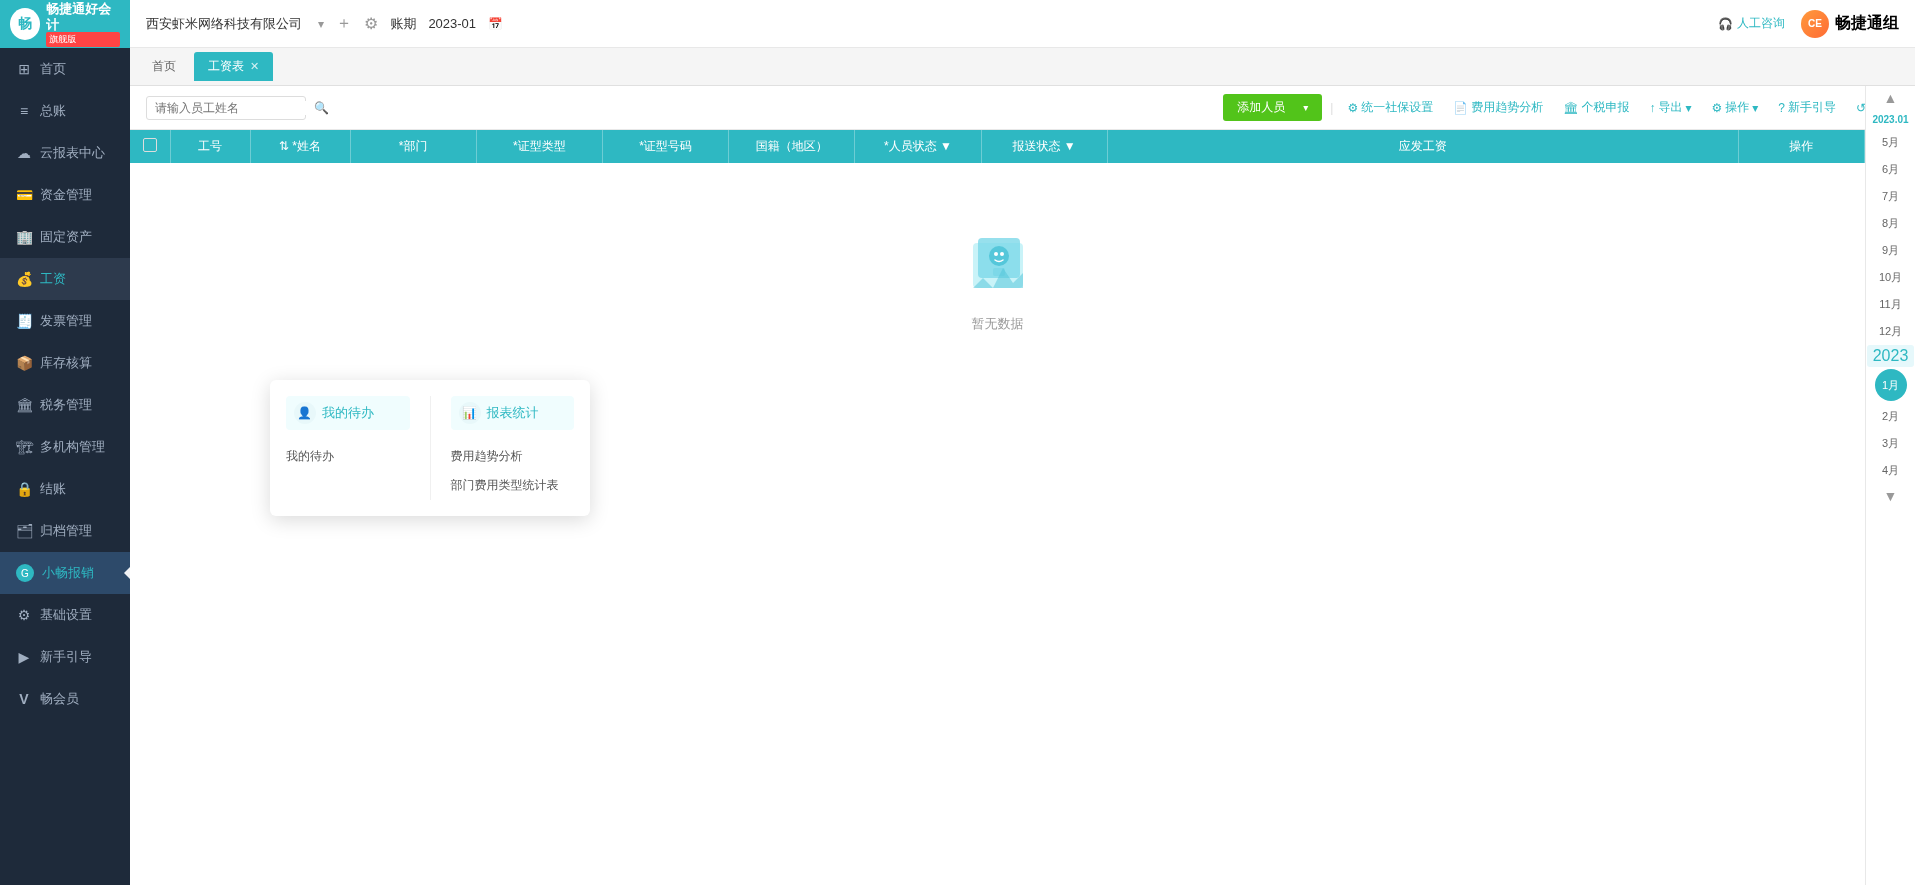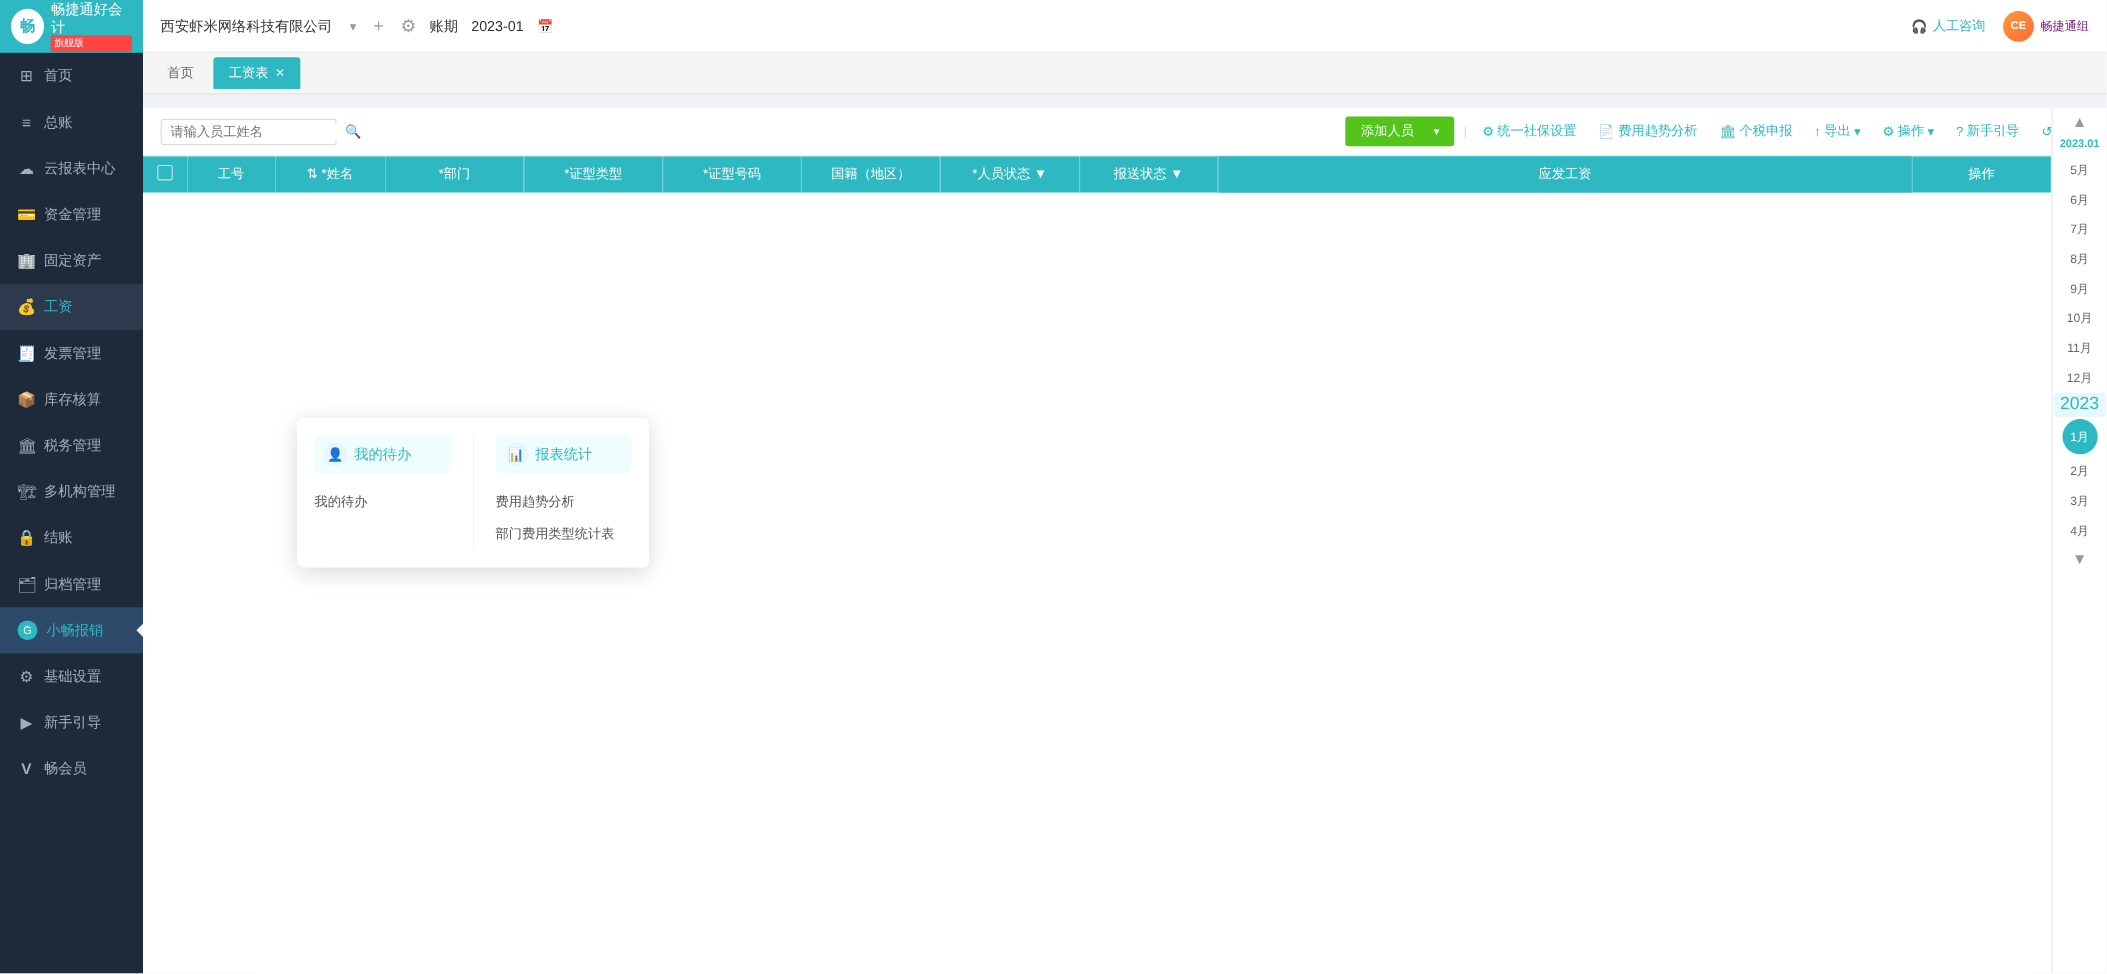--- a/index.html
+++ b/index.html
@@ -2,21 +2,21 @@
 <html><head>
   <meta charset="utf-8">
   <style>
     * { margin: 0; padding: 0; box-sizing: border-box; }
     body { font-family: 'Microsoft YaHei', Arial, sans-serif; font-size: 12px; background: #f0f2f5; width: 1915px; height: 885px; overflow: hidden; display: flex; }
 
     
     .sidebar { width: 130px; background: #1e2a3a; display: flex; flex-direction: column; height: 885px; flex-shrink: 0; }
     .sidebar-logo { background: #2eb8c2; padding: 8px 10px; display: flex; align-items: center; gap: 6px; height: 48px; }
     .sidebar-logo-icon { width: 32px; height: 32px; background: white; border-radius: 50%; display: flex; align-items: center; justify-content: center; color: #2eb8c2; font-weight: bold; font-size: 14px; }
-    .sidebar-logo-text { color: white; font-size: 13px; font-weight: normal; line-height: 1.2; }
+    .sidebar-logo-text { color: white; font-size: 13px; font-weight: bold; line-height: 1.2; }
     .sidebar-logo-badge { background: #ff4444; color: white; font-size: 9px; padding: 1px 3px; border-radius: 2px; }
     .sidebar-nav { flex: 1; overflow-y: auto; }
     .sidebar-item { display: flex; align-items: center; gap: 8px; padding: 12px 16px; color: #a0aec0; cursor: pointer; transition: background 0.2s; }
     .sidebar-item.active { background: #2d3a4d; color: #2eb8c2; }
     .sidebar-item-icon { font-size: 14px; width: 16px; text-align: center; }
     .sidebar-item-label { font-size: 13px; }
     .sidebar-item.xiaochang { background: #2d4a6a; color: #2eb8c2; position: relative; }
     .sidebar-item.xiaochang::after { content: ''; position: absolute; right: 0; top: 50%; transform: translateY(-50%); width: 0; height: 0; border-top: 6px solid transparent; border-bottom: 6px solid transparent; border-right: 6px solid #f0f2f5; }
 
     
@@ -26,31 +26,31 @@
     .topbar { background: white; height: 48px; display: flex; align-items: center; padding: 0 16px; gap: 12px; border-bottom: 1px solid #e8e8e8; flex-shrink: 0; }
     .company-name { font-size: 13px; color: #333; font-weight: 500; }
     .company-dropdown { color: #999; cursor: pointer; margin-left: 4px; }
     .topbar-add { color: #999; cursor: pointer; font-size: 16px; }
     .topbar-settings { color: #999; cursor: pointer; font-size: 16px; }
     .topbar-period { font-size: 13px; color: #333; }
     .topbar-right { margin-left: auto; display: flex; align-items: center; gap: 16px; }
     .topbar-service { display: flex; align-items: center; gap: 4px; color: #2eb8c2; font-size: 12px; cursor: pointer; }
     .topbar-user { display: flex; align-items: center; gap: 6px; cursor: pointer; }
     .user-avatar { width: 28px; height: 28px; background: linear-gradient(135deg, #ff9a3c, #ff6b35); border-radius: 50%; display: flex; align-items: center; justify-content: center; color: white; font-size: 11px; font-weight: bold; }
-    .user-name { font-size: 11px; color: #701a75; }
+    .user-name { font-size: 16px; color: #000000; font-weight: bold; }
 
     
     .tabbar { background: #f5f5f5; height: 38px; display: flex; align-items: center; padding: 0 8px; gap: 4px; border-bottom: 1px solid #e0e0e0; flex-shrink: 0; }
     .tab { padding: 6px 14px; font-size: 12px; cursor: pointer; border-radius: 3px 3px 0 0; display: flex; align-items: center; gap: 6px; }
     .tab.home { background: transparent; color: #666; }
     .tab.active { background: #2eb8c2; color: white; }
     .tab-close { cursor: pointer; font-size: 11px; opacity: 0.8; }
 
     
-    .content { flex: 1; background: white; display: flex; flex-direction: column; overflow: hidden; position: relative; margin-top: 12px; }
+    .content { flex: 1; background: white; display: flex; flex-direction: column; overflow: hidden; position: relative; }
 
     
     .toolbar { padding: 8px 16px; display: flex; align-items: center; gap: 8px; border-bottom: 1px solid #e8e8e8; flex-shrink: 0; }
     .search-box { border: 1px solid #ddd; border-radius: 3px; padding: 4px 8px; font-size: 12px; width: 160px; display: flex; align-items: center; gap: 4px; }
     .search-input { border: none; outline: none; font-size: 12px; flex: 1; color: #999; }
     .search-icon { color: #999; }
     .toolbar-right { margin-left: auto; display: flex; align-items: center; gap: 8px; }
     .btn-add { background: #52c41a; color: white; border: none; padding: 5px 14px; border-radius: 3px; cursor: pointer; font-size: 12px; display: flex; align-items: center; gap: 18px; }
     .btn-add-arrow { font-size: 10px; }
     .toolbar-action { display: flex; align-items: center; gap: 3px; color: #2eb8c2; font-size: 12px; cursor: pointer; padding: 0 6px; }
@@ -264,20 +264,33 @@
             <th>*人员状态 ▼</th>
             <th>报送状态 ▼</th>
             <th colspan="5" style="background:#2eb8c2;">应发工资</th>
             <th>操作</th>
           </tr>
         </thead>
         <tbody>
         </tbody>
       </table>
 
+      <div class="empty-state">
+        <svg class="empty-icon" viewBox="0 0 80 80" xmlns="http://www.w3.org/2000/svg">
+          <rect x="15" y="20" width="50" height="45" rx="4" fill="#b2eef5" opacity="0.7"></rect>
+          <rect x="20" y="15" width="42" height="40" rx="4" fill="#7dd8e8" opacity="0.8"></rect>
+          <circle cx="41" cy="33" r="10" fill="#4fc4d8" opacity="0.9"></circle>
+          <rect x="35" y="45" width="12" height="8" rx="2" fill="#7dd8e8"></rect>
+          <circle cx="38" cy="31" r="2" fill="white"></circle>
+          <circle cx="44" cy="31" r="2" fill="white"></circle>
+          <path d="M37 37 Q41 40 45 37" stroke="white" stroke-width="1.5" fill="none" stroke-linecap="round"></path>
+          <polygon points="25,55 35,65 45,45 55,60 65,50 65,65 15,65" fill="#4fc4d8" opacity="0.5"></polygon>
+        </svg>
+        <span class="empty-text">暂无数据</span>
+      </div>
     </div>
 
     <div class="month-panel">
       <div class="month-nav">▲</div>
       <div class="month-year" style="font-size:10px;color:#2eb8c2;font-weight:bold;">2023.01</div>
       <div class="month-item">
           <span>5月</span>
         </div>
       <div class="month-item">
           <span>6月</span>

